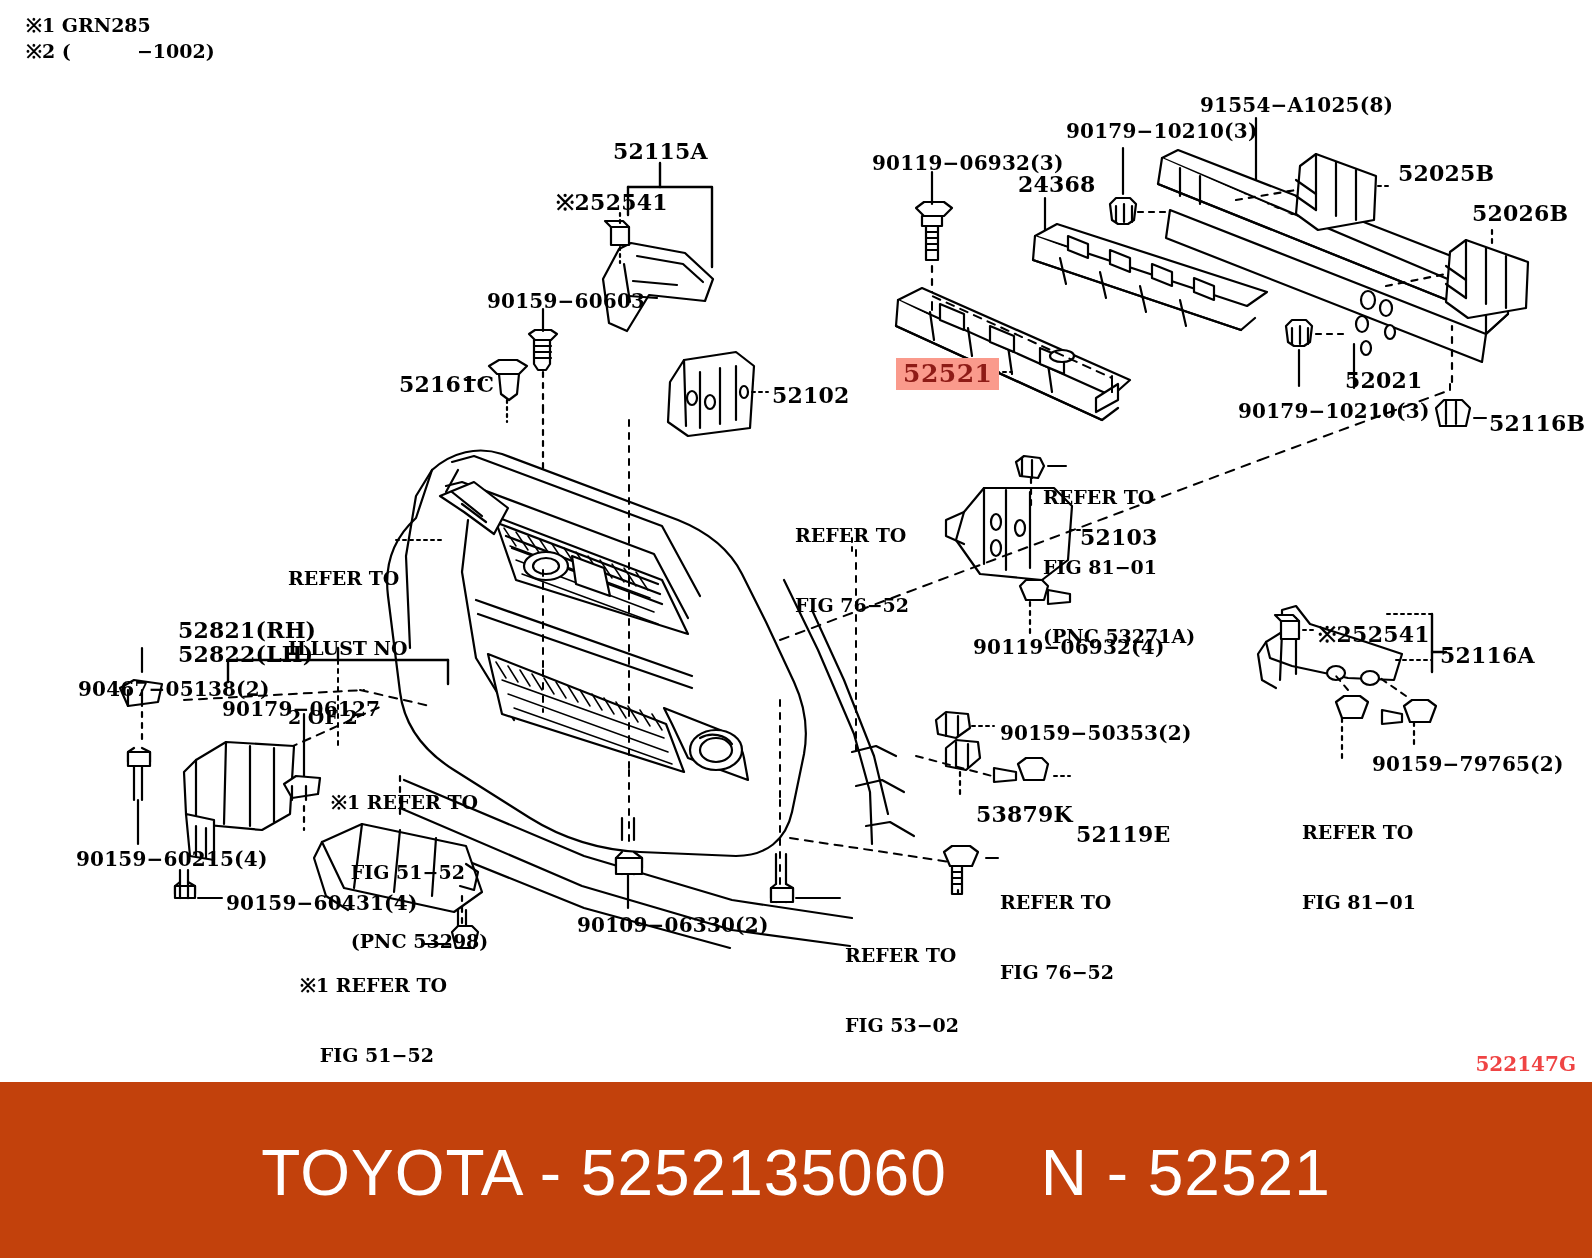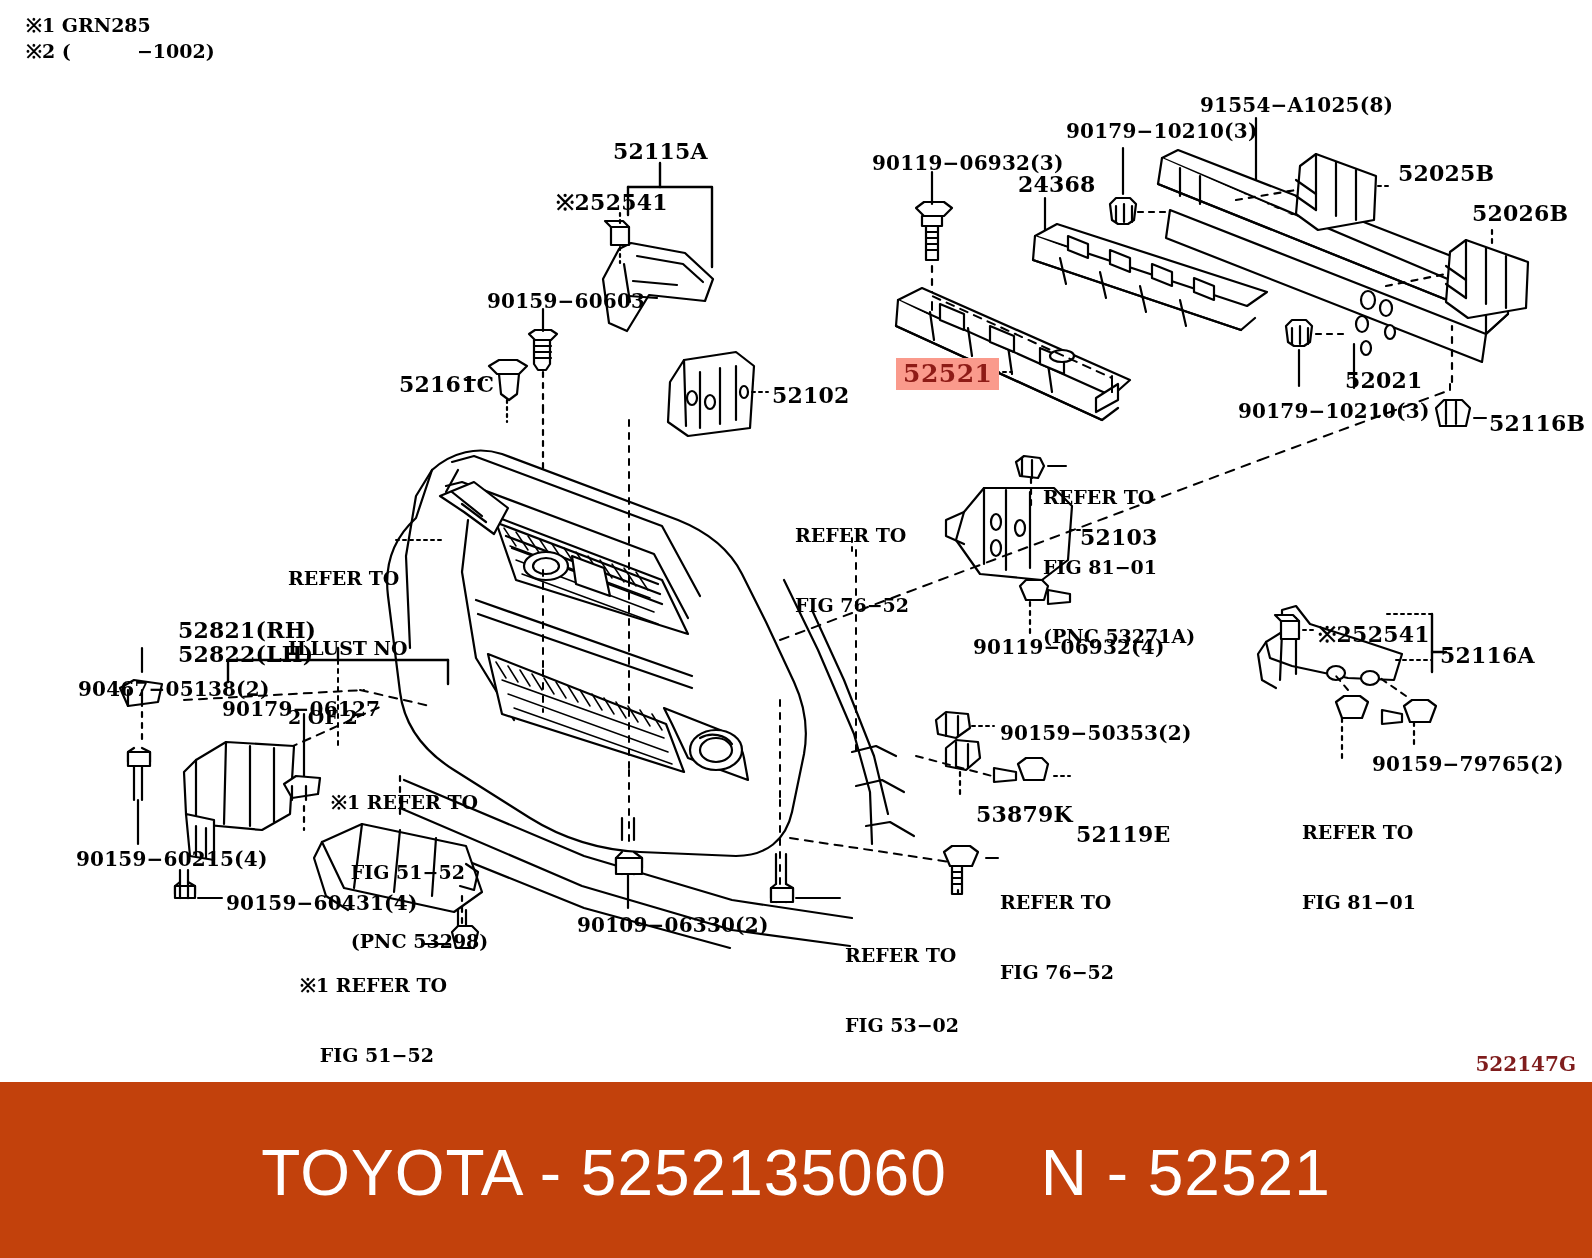--- a/index.html
+++ b/index.html
@@ -49,21 +49,21 @@
     text-align:center;
     font-family:"Liberation Sans", sans-serif;
     font-weight:400;
     font-size:64px;
     color:#ffffff;
     letter-spacing:1px;
     white-space:pre;
   }
   #diagcode{
     position:absolute;right:16px;top:1052px;
-    font-family:"DejaVu Serif",serif;font-weight:bold;font-size:20px;color:#7f1d1d;
+    font-family:"DejaVu Serif",serif;font-weight:bold;font-size:20px;color:#ef4444;
   }
 </style>
 </head>
 <body>
 
 <div id="canvas">
 
   <svg class="art" viewBox="0 0 1592 1258">
     <g fill="none" stroke="#000" stroke-width="2.2" stroke-linejoin="round" stroke-linecap="round">
 

